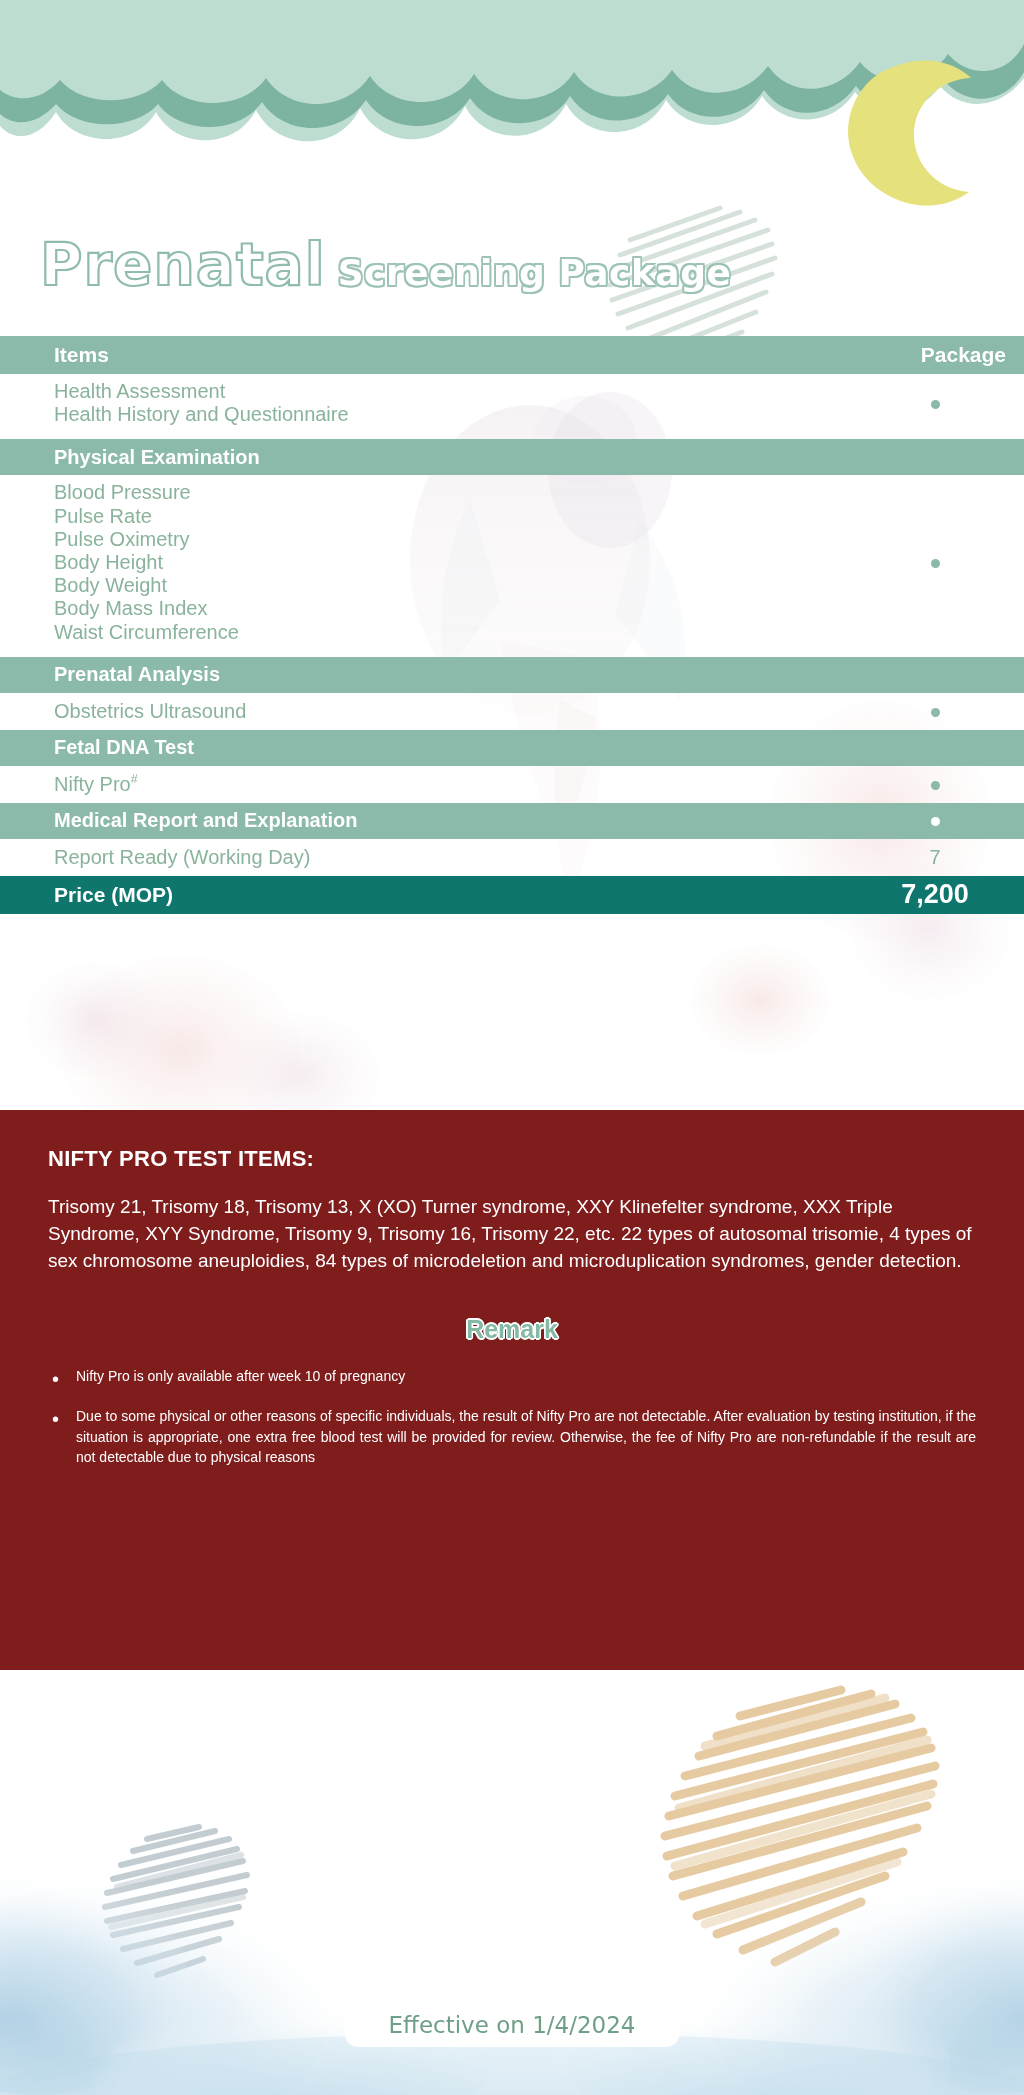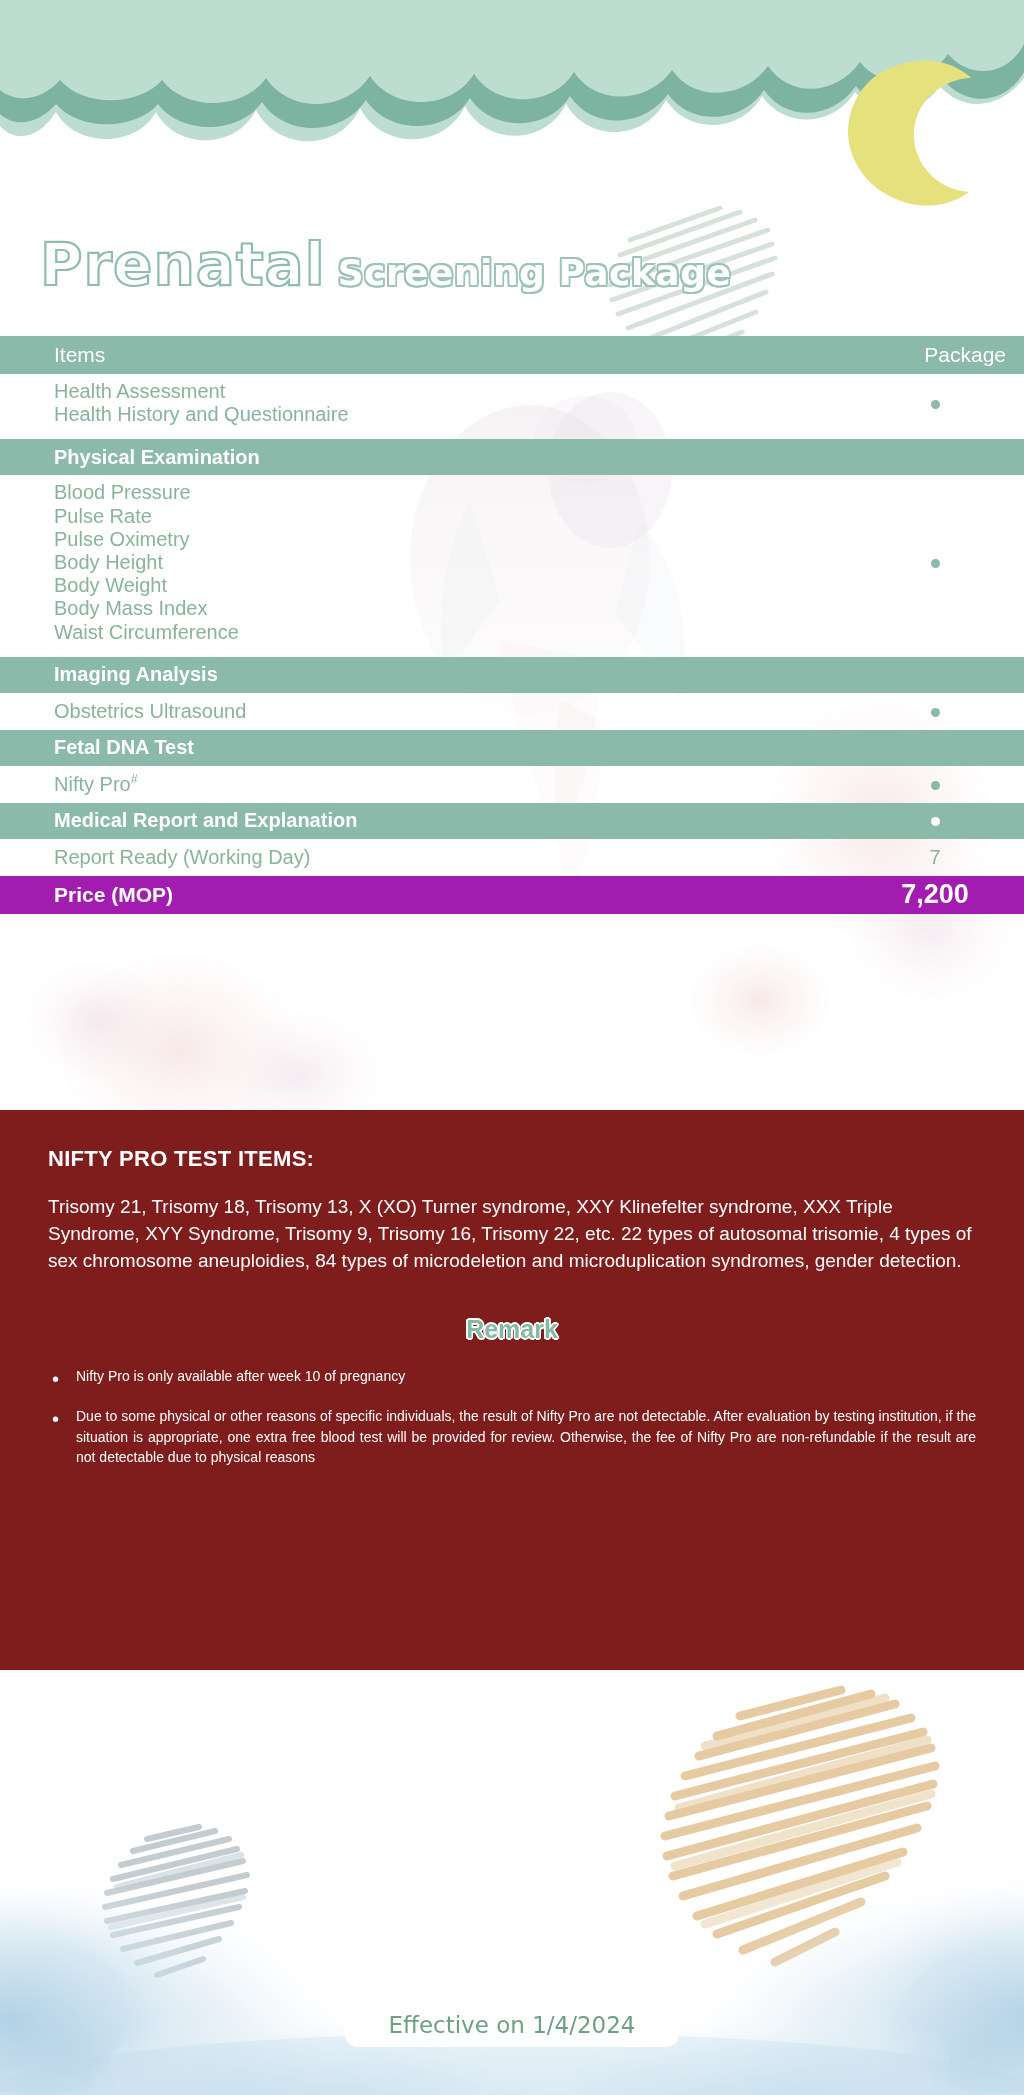--- a/index.html
+++ b/index.html
@@ -92,21 +92,21 @@
     text-align: center;
     padding-right: 18px;
   }
 
   
   .row-header {
     background: #8bb9aa;
     height: 38px;
     color: #ffffff;
     font-size: 21px;
-    font-weight: normal;
+    font-weight: bold;
   }
   .row-header .value { text-align: right; }
 
   
   .row-section {
     background: #8bb9aa;
     min-height: 36px;
     color: #ffffff;
     font-size: 20px;
     font-weight: bold;
@@ -123,21 +123,21 @@
   .row-items .multi span { display: block; }
 
   .row-single {
     background: transparent;
     color: #8ab39b;
     font-size: 20px;
     height: 37px;
   }
 
   .row-price {
-    background: #a21caf;
+    background: #0f766e;
     height: 38px;
     color: #ffffff;
     font-size: 21px;
     font-weight: bold;
   }
   .row-price .value { font-size: 27px; }
 
   .spacer-thin { height: 7px; }
 
   .dot {
@@ -442,21 +442,21 @@
       <span>Waist Circumference</span>
     </div>
     <div class="value">
       <span class="dot"></span>
     </div>
   </div>
 
   <div class="spacer-thin"></div>
 
   <div class="row row-section">
-    <div class="label">Imaging Analysis</div>
+    <div class="label">Prenatal Analysis</div>
     <div class="value"></div>
   </div>
 
   <div class="row row-single">
     <div class="label">Obstetrics Ultrasound</div>
     <div class="value">
       <span class="dot"></span>
     </div>
   </div>
 

